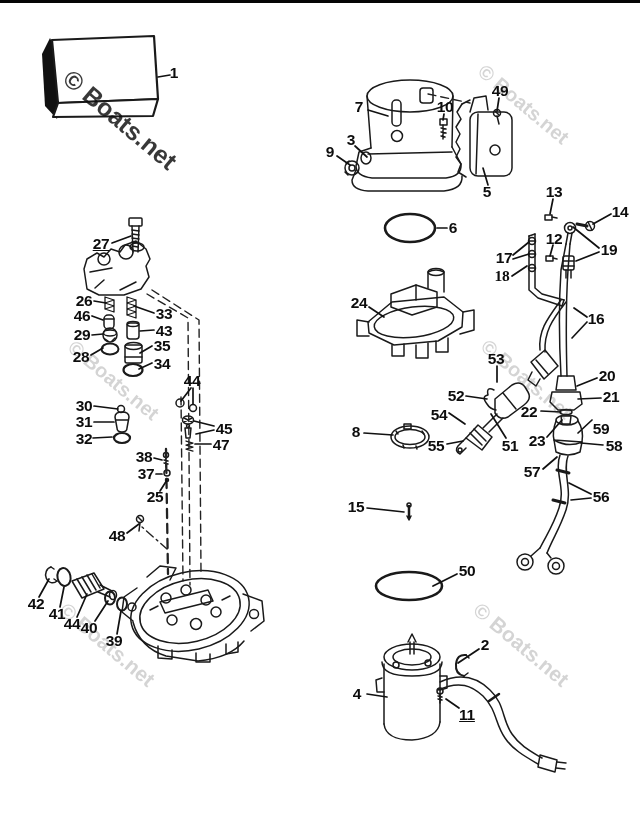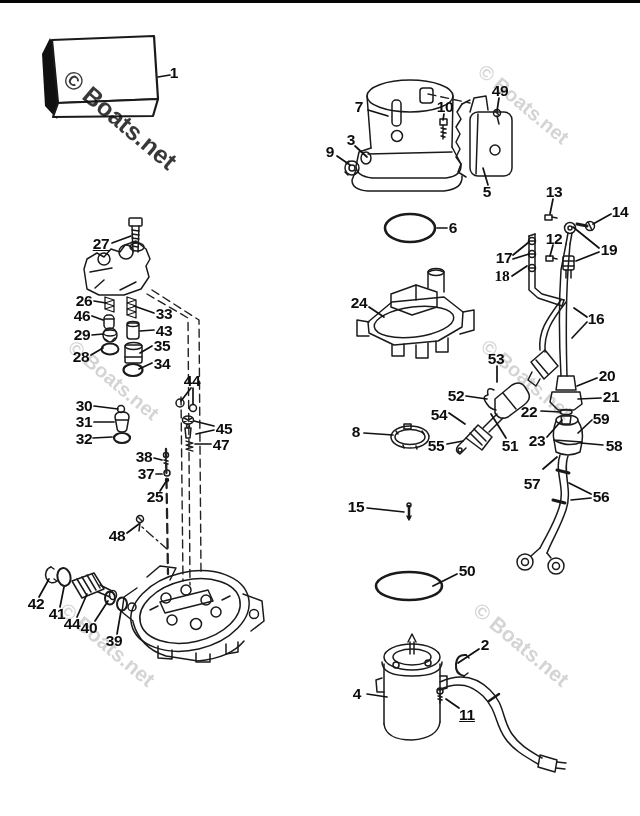--- a/index.html
+++ b/index.html
@@ -479,16 +479,16 @@
   <div class="callout" style="left:221px;top:445px;">47</div>
   <div class="callout" style="left:117px;top:536px;">48</div>
   <div class="callout" style="left:500px;top:91px;">49</div>
   <div class="callout" style="left:467px;top:571px;">50</div>
   <div class="callout" style="left:510px;top:446px;">51</div>
   <div class="callout" style="left:456px;top:396px;">52</div>
   <div class="callout" style="left:496px;top:359px;">53</div>
   <div class="callout" style="left:439px;top:415px;">54</div>
   <div class="callout" style="left:436px;top:446px;">55</div>
   <div class="callout" style="left:601px;top:497px;">56</div>
-  <div class="callout" style="left:532px;top:472px;margin-top:12px;">57</div>
+  <div class="callout" style="left:532px;top:472px;">57</div>
   <div class="callout" style="left:614px;top:446px;">58</div>
-  <div class="callout" style="left:601px;top:419px;">59</div>
+  <div class="callout" style="left:601px;top:429px;">59</div>
 </div>
 
 </body></html>

